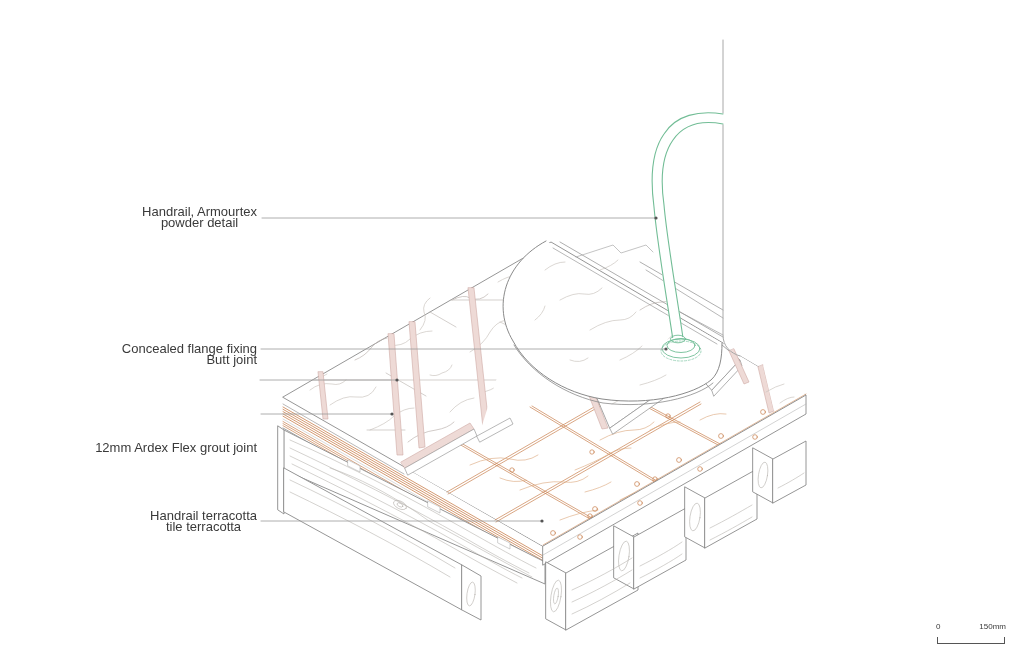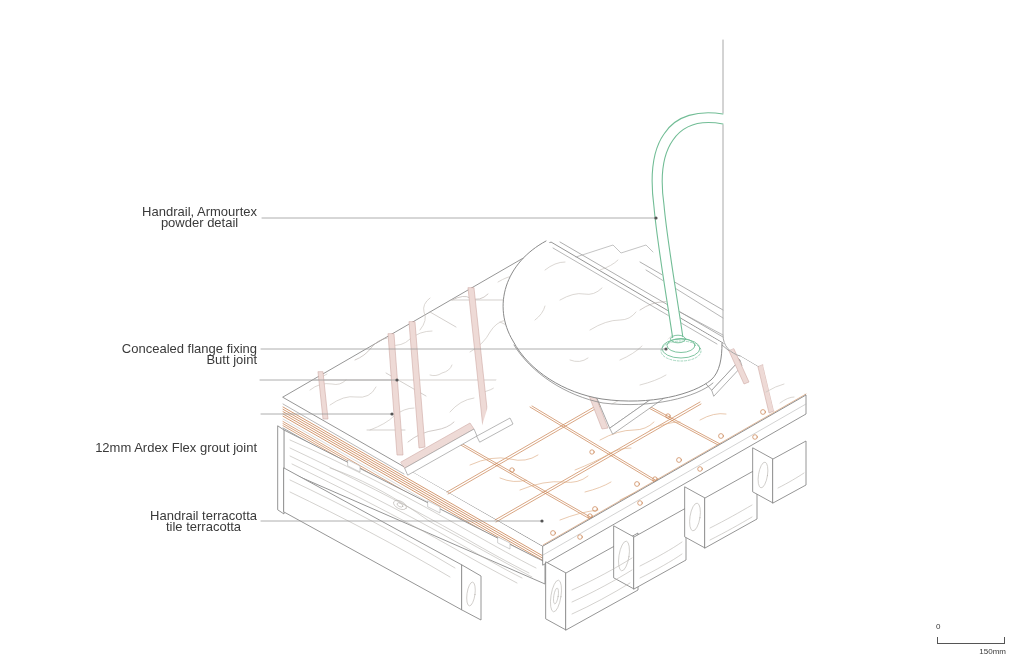--- a/index.html
+++ b/index.html
@@ -12,21 +12,21 @@
        color:#3a3a3a;white-space:nowrap;}
   .ann div{pointer-events:none;}
   #ann-handrail{top:206px;}
   #ann-flange{top:343px;}
   #ann-butt{top:354px;}
   #ann-grout{top:424px;margin-top:18px;}
   #ann-substrate{top:510px;}
   .scalebar{position:absolute;left:936px;top:622px;width:70px;height:26px;}
   .scalebar .nums{position:relative;width:100%;height:12px;font-size:8px;color:#3a3a3a;}
   .scalebar .n0{position:absolute;left:0;top:0;}
-  .scalebar .n1{position:absolute;right:0;top:0;margin-top:25px;}
+  .scalebar .n1{position:absolute;right:0;top:0;}
   .scalebar .bracket{position:absolute;left:1px;top:15px;width:66px;height:6px;
         border-left:1px solid #555;border-right:1px solid #555;border-bottom:1px solid #555;}
 </style>
 </head>
 <body>
 
 <div id="stage">
 
 
   <svg id="drawing" width="1024" height="664" viewBox="0 0 1024 664" fill="none" stroke-linecap="round" stroke-linejoin="round">

